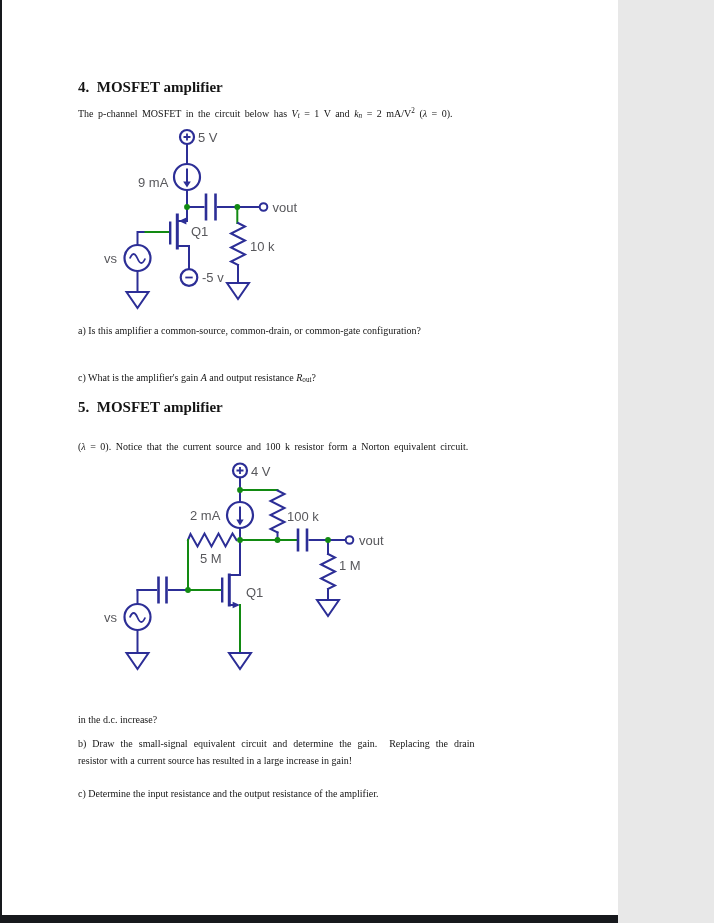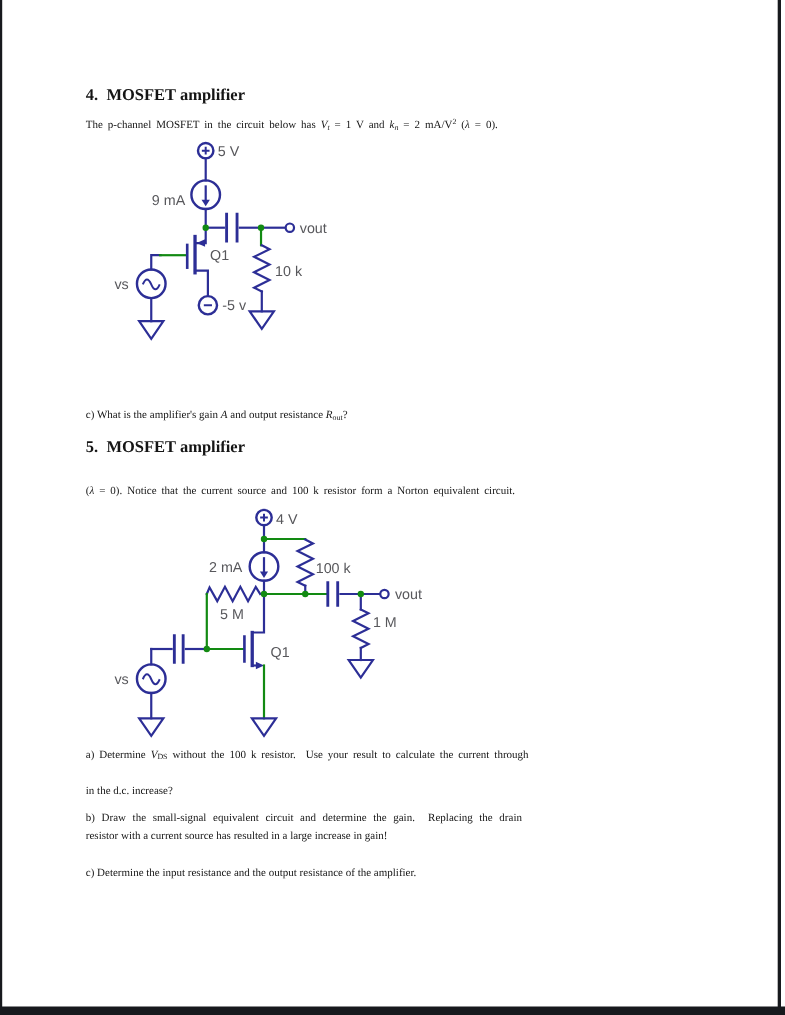--- a/index.html
+++ b/index.html
@@ -1,16 +1,16 @@
 <!DOCTYPE html>
 <html style="--wire: #2c2e96; --green: #128a12; --gray: #58585c; --ink: #151515; --border: #17191d;"><head>
 <meta charset="utf-8">
 <style>
   html,body{margin:0;padding:0;background:#e8e8e8;}
-  .page{position:relative;width:714px;height:923px;background:#ffffff;overflow:hidden;
+  .page{position:relative;width:618px;height:923px;background:#ffffff;overflow:hidden;
         font-family:"Liberation Serif",serif;}
   .edge{position:absolute;background:var(--border);}
   .e-left{left:0;top:0;width:2px;height:923px;}
   .e-right{left:707px;top:0;width:3px;height:923px;}
   .e-bottom{left:0;top:915px;width:714px;height:8px;}
 
   .ln{position:absolute;font-family:"Liberation Serif",serif;font-size:10px;line-height:17px;
       color:var(--ink);white-space:pre;}
   .hd{font-weight:bold;font-size:15px;}
   .j1{word-spacing:2px;}
@@ -40,20 +40,21 @@
 <body>
 
 <div class="page">
 
   <div class="edge e-left"></div>
   <div class="edge e-right"></div>
   <div class="edge e-bottom"></div>
 
   <div class="ln hd" style="left:78px;top:79px">4.  MOSFET amplifier</div>
   <div class="ln j1" style="left:78px;top:103px"><span class="rn">The p-channel MOSFET in the circuit below has </span><span class="rni">V</span><span class="rnis">t</span><span class="rn"> = 1 V and </span><span class="rni">k</span><span class="rnis">n</span><span class="rn"> = 2 mA/V</span><span class="rnsup">2</span><span class="rn"> (</span><span class="rni">λ</span><span class="rn"> = 0).</span></div>
+  <div class="ln" style="left:78px;top:322px"><span class="rn">a) Is this amplifier a common-source, common-drain, or common-gate configuration?</span></div>
   <div class="ln" style="left:78px;top:369px"><span class="rn">c) What is the amplifier's gain </span><span class="rni">A</span><span class="rn"> and output resistance </span><span class="rni">R</span><span class="rnsub">out</span><span class="rn">?</span></div>
 
   <svg style="left:90px;top:120px" width="230" height="195" viewBox="90 120 230 195">
 
     <g>
       <circle class="sym" cx="187" cy="137" r="7"></circle>
       <path class="sgn" d="M183.5,137 H190.5 M187,133.5 V140.5"></path>
       <path class="w" d="M187,144 V164"></path>
     </g>
 
@@ -197,19 +198,18 @@
     <text class="clabel" x="251" y="476">4 V</text>
     <text class="clabel" x="190" y="520">2 mA</text>
     <text class="clabel" x="287" y="520.5">100 k</text>
     <text class="clabel" x="200" y="563">5 M</text>
     <text class="clabel" x="359" y="544.5">vout</text>
     <text class="clabel" x="339" y="570">1 M</text>
     <text class="clabel" x="246" y="597">Q1</text>
     <text class="clabel" x="104" y="622">vs</text>
   </svg>
 
-  <div class="ln j1" style="left:78px;top:678px"><span class="rn">a) Determine </span><span class="rni">V</span><span class="rnsub">DS</span><span class="rn"> without the 100 k resistor.  Use your result to calculate the current through</span></div>
   <div class="ln" style="left:78px;top:711px"><span class="rn">in the d.c. increase?</span></div>
   <div class="ln" style="left:78px;top:752px"><span class="rn">resistor with a current source has resulted in a large increase in gain!</span></div>
   <div class="ln j2" style="left:78px;top:735px"><span class="rn">b) Draw the small-signal equivalent circuit and determine the gain.  Replacing the drain</span></div>
   <div class="ln" style="left:78px;top:785px"><span class="rn">c) Determine the input resistance and the output resistance of the amplifier.</span></div>
 
 </div>
 
 </body></html>

